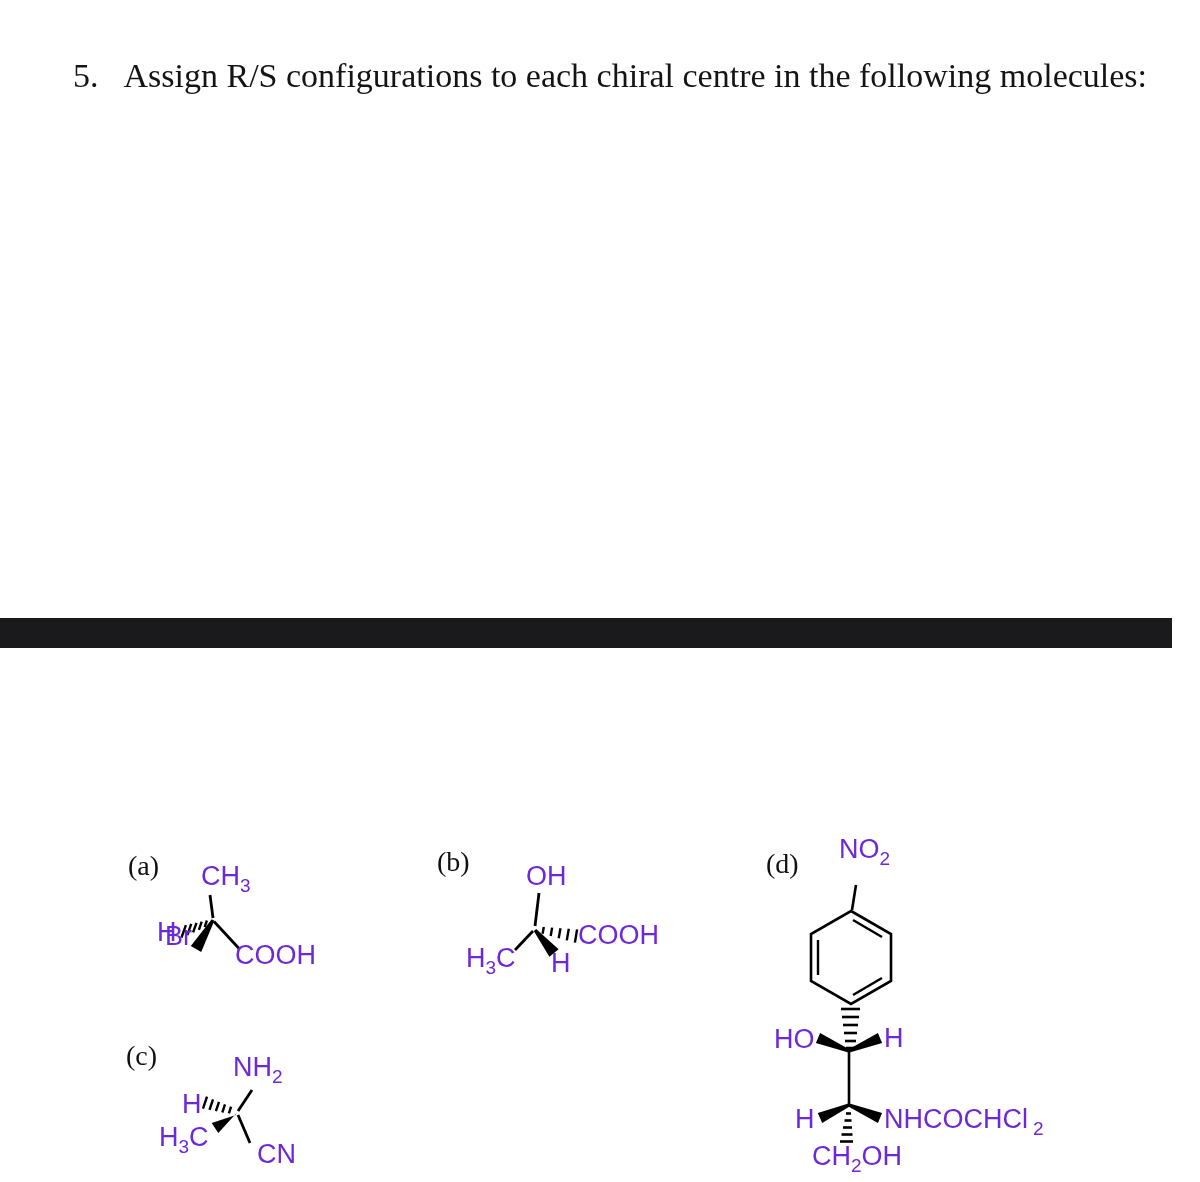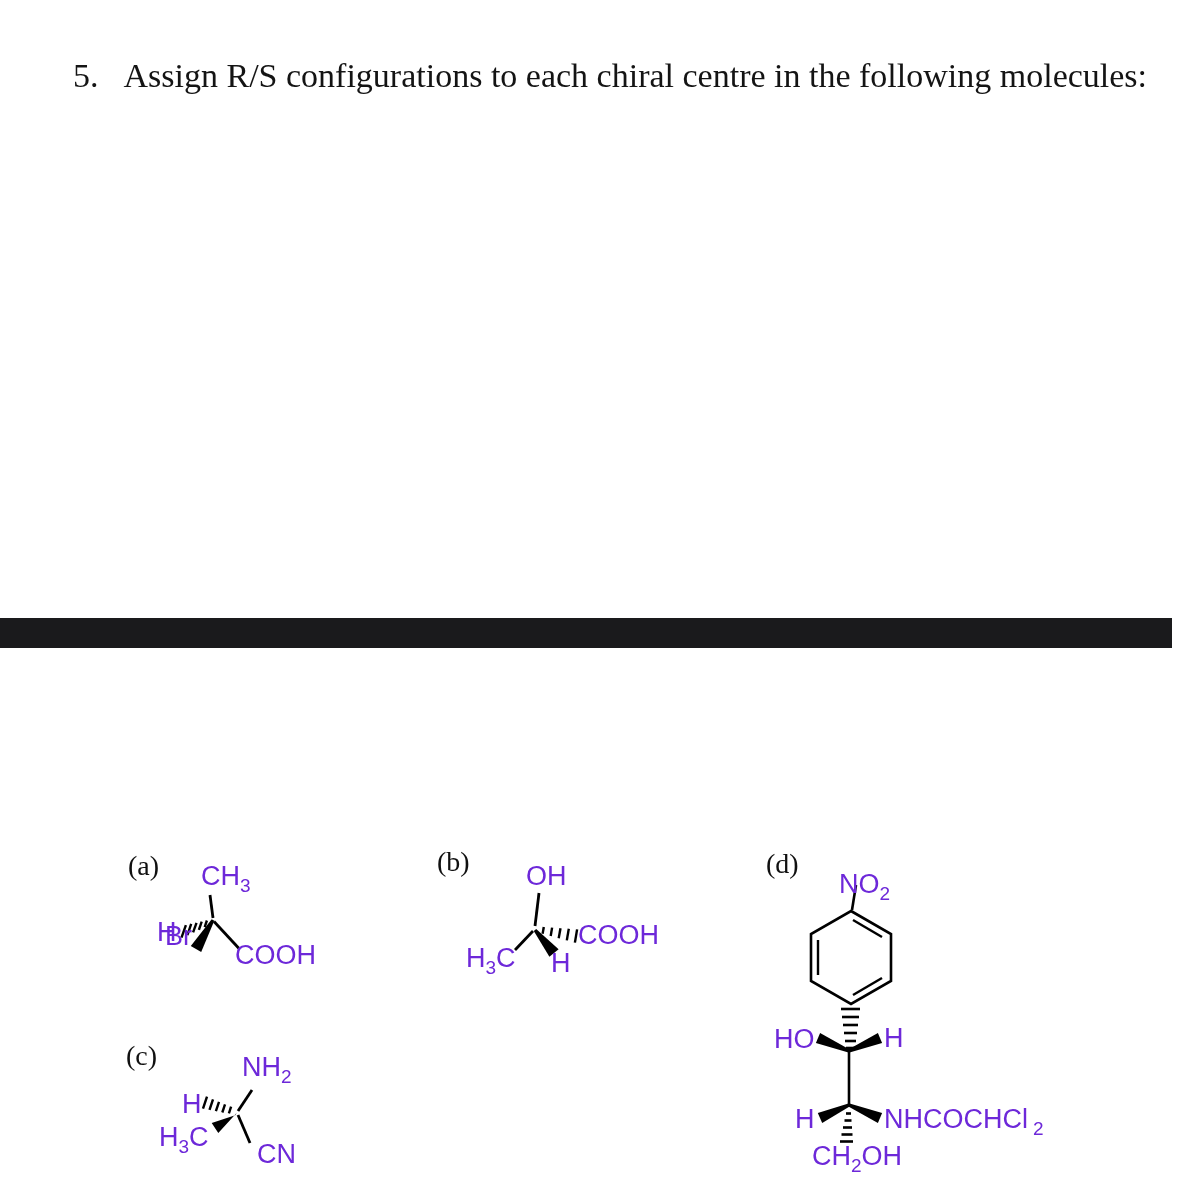--- a/index.html
+++ b/index.html
@@ -117,26 +117,26 @@
   <div class="chem" style="left:165px; top:923px;">Br</div>
   <div class="chem" style="left:235px; top:942px;">COOH</div>
 
   <div class="ser" style="left:437px; top:848px;">(b)</div>
   <div class="chem" style="left:526px; top:863px;">OH</div>
   <div class="chem" style="left:466px; top:945px;"><span>H</span><span class="sub">3</span><span>C</span></div>
   <div class="chem" style="left:578px; top:922px;">COOH</div>
   <div class="chem" style="left:551px; top:950px;">H</div>
 
   <div class="ser" style="left:126px; top:1042px;">(c)</div>
-  <div class="chem" style="left:242px; top:1054px;"><span>NH</span><span class="sub">2</span></div>
+  <div class="chem" style="left:233px; top:1054px;"><span>NH</span><span class="sub">2</span></div>
   <div class="chem" style="left:182px; top:1091px;">H</div>
   <div class="chem" style="left:159px; top:1124px;"><span>H</span><span class="sub">3</span><span>C</span></div>
   <div class="chem" style="left:247px; top:1141px;margin-left:10px;">CN</div>
 
   <div class="ser" style="left:766px; top:850px;">(d)</div>
-  <div class="chem" style="left:839px; top:871px;"><span>NO</span><span class="sub">2</span></div>
+  <div class="chem" style="left:839px; top:836px;"><span>NO</span><span class="sub">2</span></div>
   <div class="chem" style="left:774px; top:1026px;">HO</div>
   <div class="chem" style="left:884px; top:1025px;">H</div>
   <div class="chem" style="left:795px; top:1106px;">H</div>
   <div class="chem" style="left:884px; top:1106px;"><span>NHCOCHCl</span><span class="sub gap">2</span></div>
   <div class="chem" style="left:812px; top:1143px;"><span>CH</span><span class="sub">2</span><span>OH</span></div>
 
 </div>
 
 </body></html>

